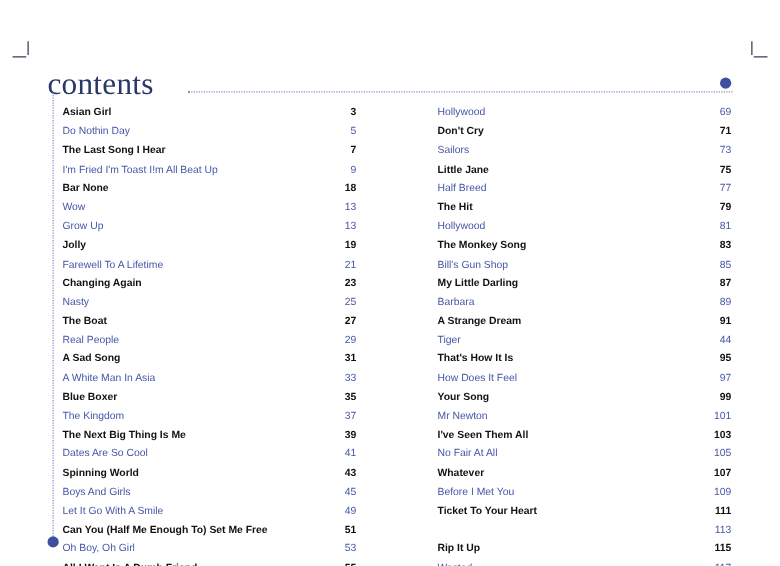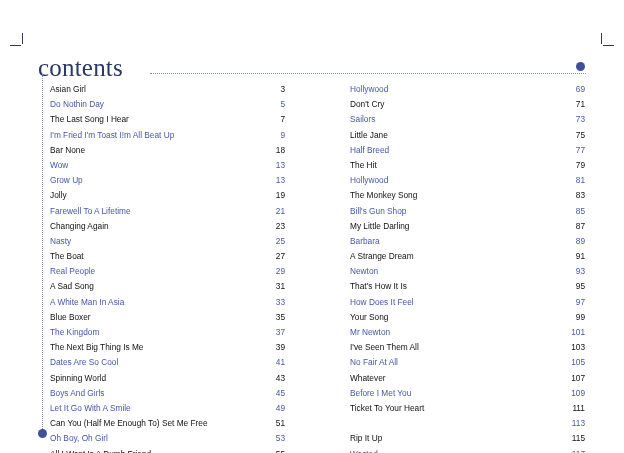--- a/index.html
+++ b/index.html
@@ -117,21 +117,21 @@
     position: absolute;
     left: 0;
     top: 0;
   }
   .entry .p {
     position: absolute;
     right: 0;
     top: 0;
     text-align: right;
   }
-  .dark  { color: #111111; }
+  .dark  { color: #111111; font-weight: bold; }
   .blue  { color: #4657a6; }
 </style>
 </head>
 <body>
 
 <div class="page">
 
   <div class="crop-mark cm-h cm-tl-h"></div>
   <div class="crop-mark cm-v cm-tl-v"></div>
   <div class="crop-mark cm-h cm-tr-h"></div>
@@ -295,22 +295,22 @@
       </div>
       <div class="entry">
         <span class="t blue">Barbara</span>
         <span class="p blue">89</span>
       </div>
       <div class="entry">
         <span class="t dark">A Strange Dream</span>
         <span class="p dark">91</span>
       </div>
       <div class="entry">
-        <span class="t blue">Newton</span>
-        <span class="p blue">93</span>
+        <span class="t blue">Tiger</span>
+        <span class="p blue">44</span>
       </div>
       <div class="entry">
         <span class="t dark">That's How It Is</span>
         <span class="p dark">95</span>
       </div>
       <div class="entry">
         <span class="t blue">How Does It Feel</span>
         <span class="p blue">97</span>
       </div>
       <div class="entry">

